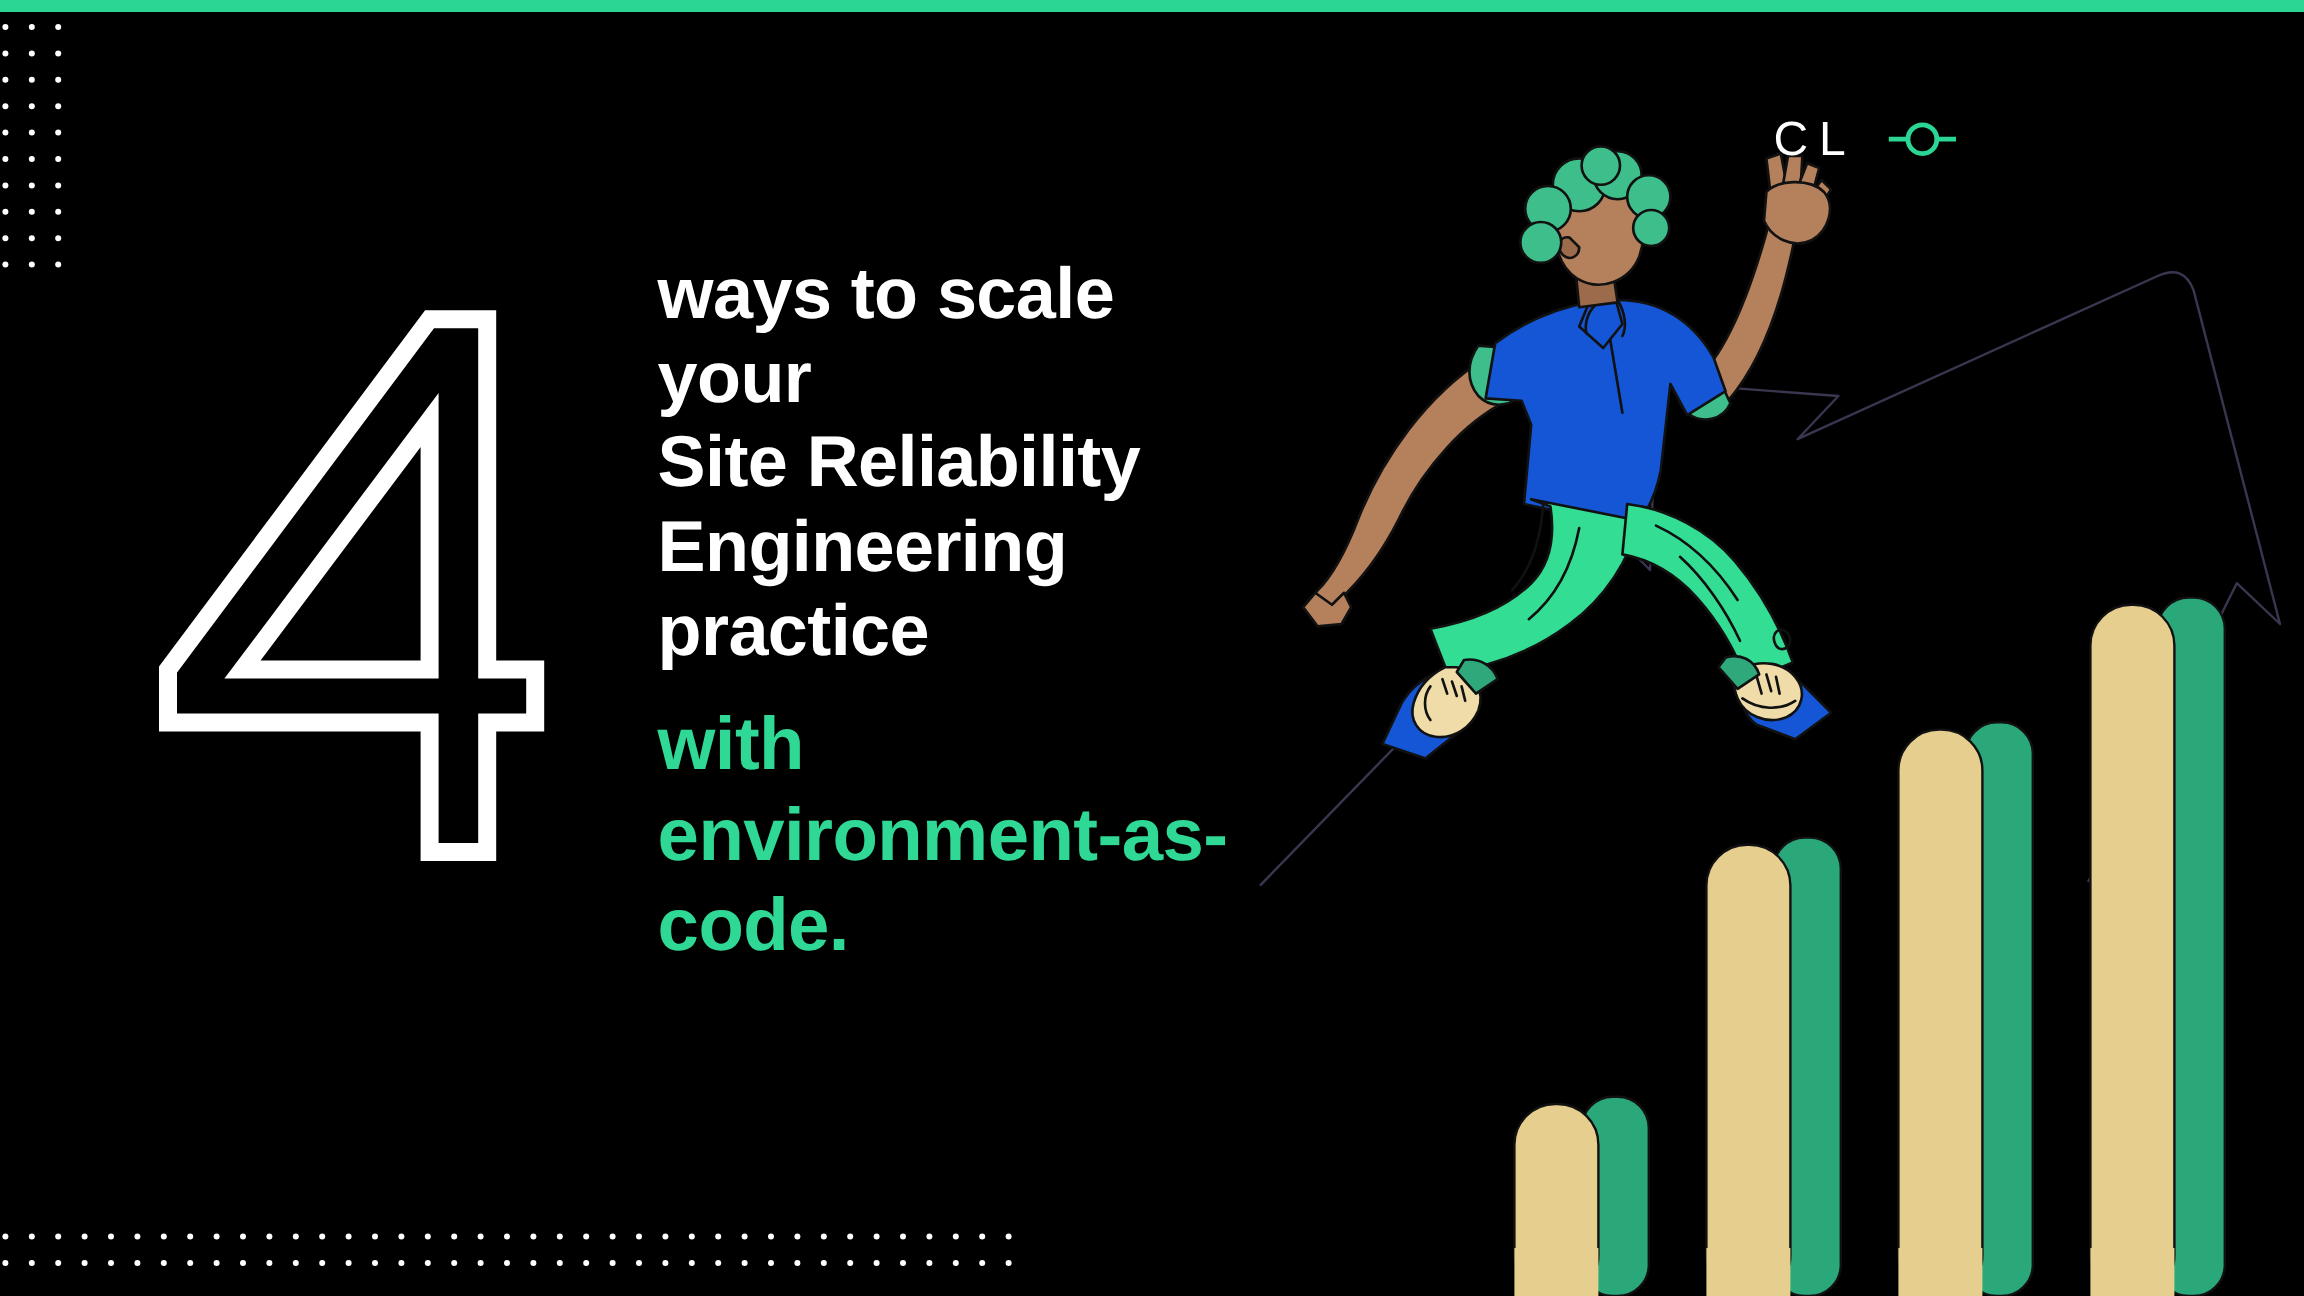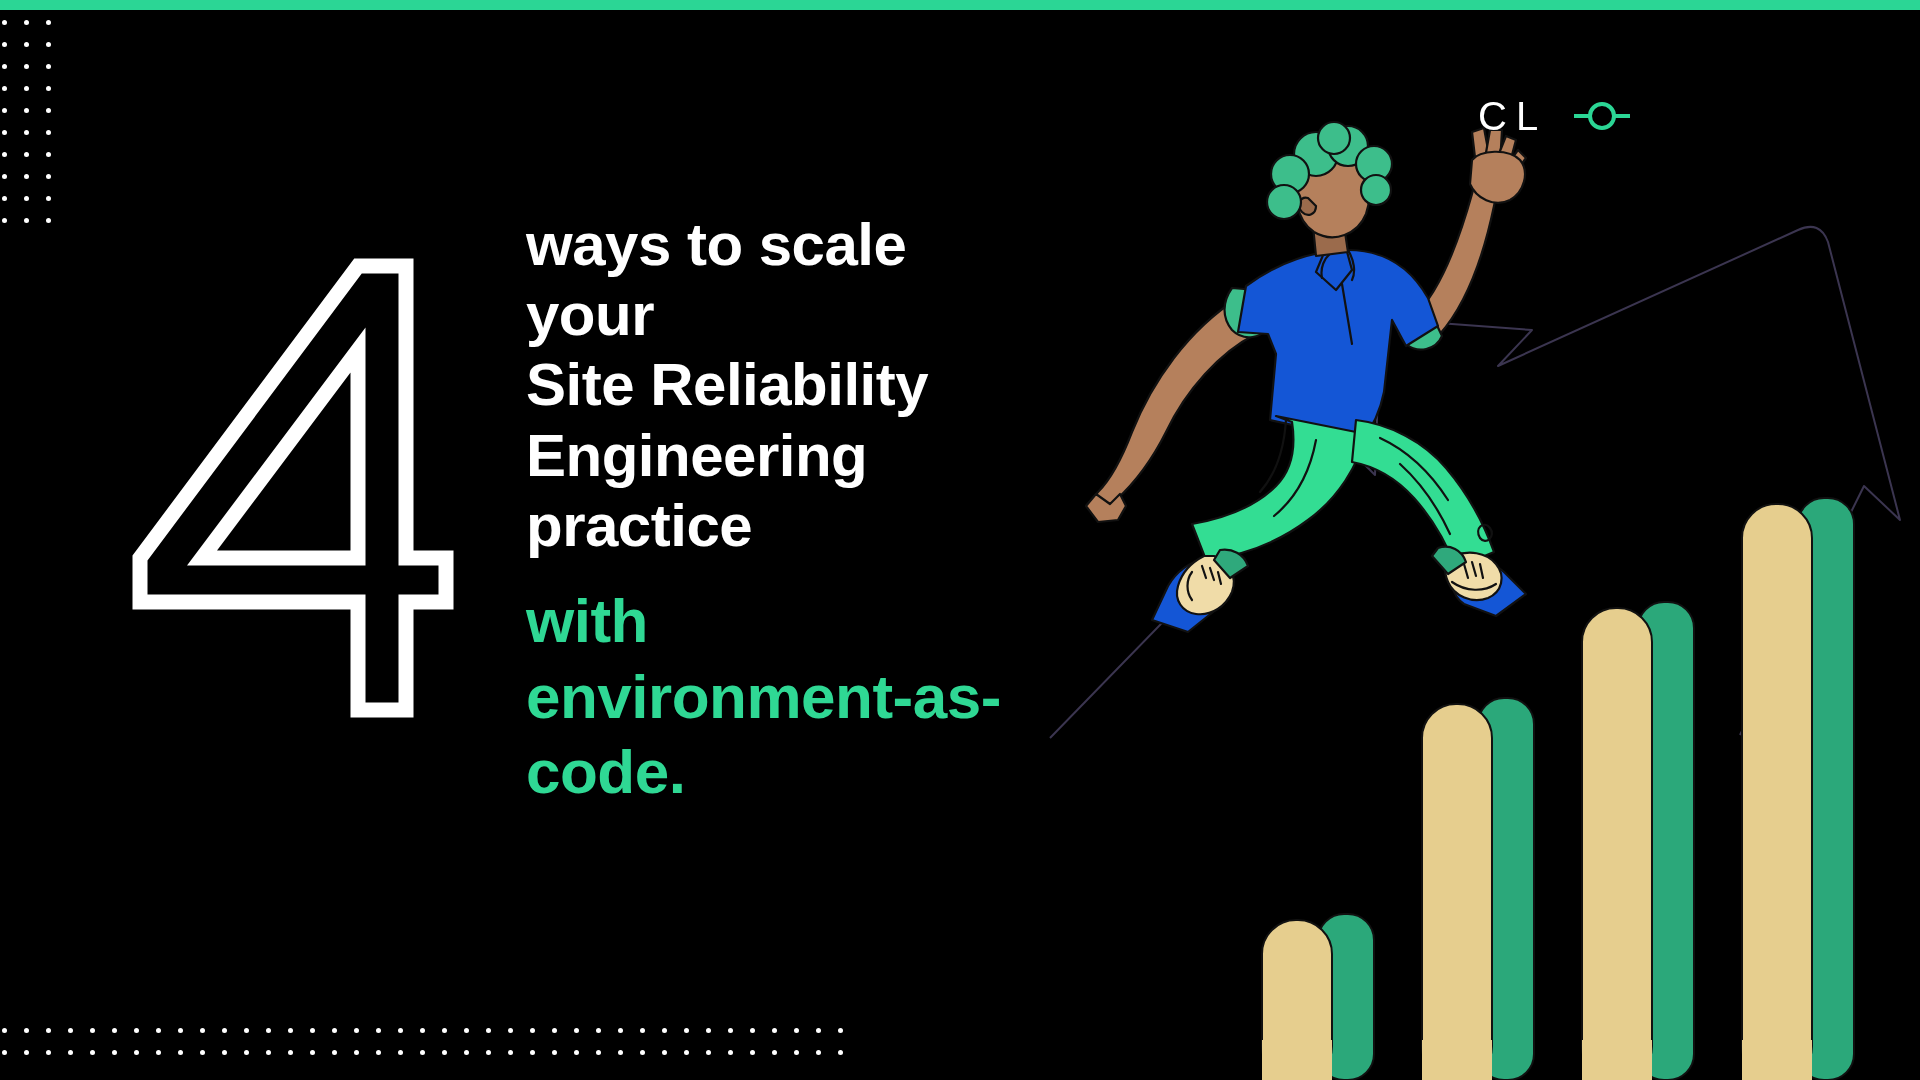--- a/index.html
+++ b/index.html
@@ -32,21 +32,21 @@
     width:58px;height:44px;position:relative;margin:0 2px 0 -2px;
   }
 
   
   #numeral-4{
     position:absolute;left:130px;top:258px;width:420px;height:460px;z-index:20;
   }
 
   
   #headline{
-    position:absolute;left:526px;top:210px;width:600px;z-index:30;
+    position:absolute;left:548px;top:210px;width:600px;z-index:30;
   }
   #headline-main{
     color:#ffffff;font-size:60px;line-height:1.17;font-weight:700;
     letter-spacing:-0.5px;margin:0;white-space:pre-line;
   }
   #headline-accent{
     color:#2FD894;font-size:62px;line-height:1.22;font-weight:700;
     letter-spacing:-0.5px;margin:22px 0 0 0;white-space:pre-line;
   }
 

